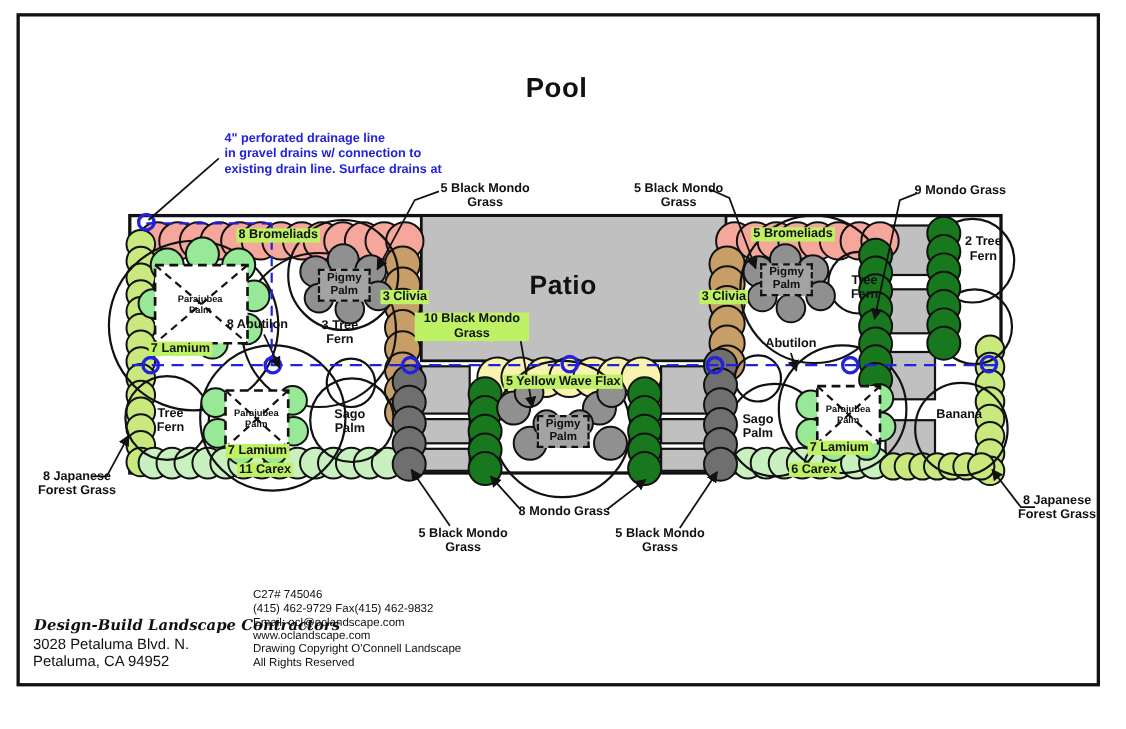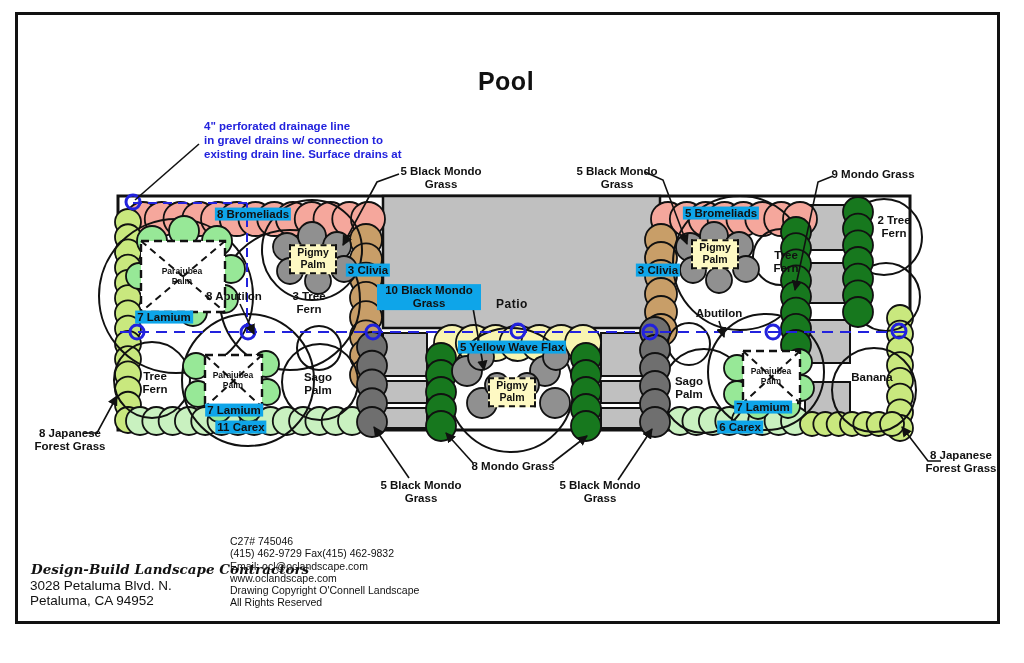--- a/index.html
+++ b/index.html
@@ -8,24 +8,24 @@
   .frame{position:absolute;left:15px;top:12px;width:985px;height:612px;
          border:3px solid #111;box-sizing:border-box;}
   #plan-svg{position:absolute;left:0;top:0;width:1024px;height:663px;}
   .title{position:absolute;left:506px;top:81px;transform:translate(-50%,-50%);
          font-size:25px;font-weight:bold;letter-spacing:.5px;text-align:right;}
   .note{position:absolute;left:204px;top:119px;width:200px;color:#2222dd;
         font-weight:bold;font-size:11.5px;line-height:14px;text-align:left;}
   .lbl{position:absolute;transform:translate(-50%,-50%);font-weight:bold;
        font-size:11.5px;line-height:1.12;text-align:center;white-space:nowrap;z-index:5;}
   .wrap{white-space:normal;}
-  .boxed{background:#0ea5e9;padding:0 2px;}
-  .dashedbox{border:2px dashed #111;background:#fef9c3;padding:1px 2px;font-size:10.5px;}
+  .boxed{background:#bef264;padding:0 2px;}
+  .dashedbox{border:2px dashed #111;background:#a3a3a3;padding:1px 2px;font-size:10.5px;}
   .small{font-size:8.5px;background:transparent;}
-  .patio-lbl{font-size:12px;letter-spacing:.5px;margin-top:44px;}
+  .patio-lbl{font-size:24px;letter-spacing:.5px;}
   .company{position:absolute;left:29px;top:534px;font-family:"DejaVu Serif",serif;
            font-weight:bold;font-style:italic;font-size:21px;letter-spacing:.5px;}
   .tagline{position:absolute;left:31px;top:561px;font-family:"DejaVu Serif",serif;
            font-weight:bold;font-style:italic;font-size:13.5px;}
   .addr1{position:absolute;left:30px;top:578px;font-size:13.5px;}
   .addr2{position:absolute;left:30px;top:593px;font-size:13.5px;}
   .info{position:absolute;left:230px;top:535px;font-size:10.5px;line-height:12.3px;}
 </style>
 </head>
 <body>

